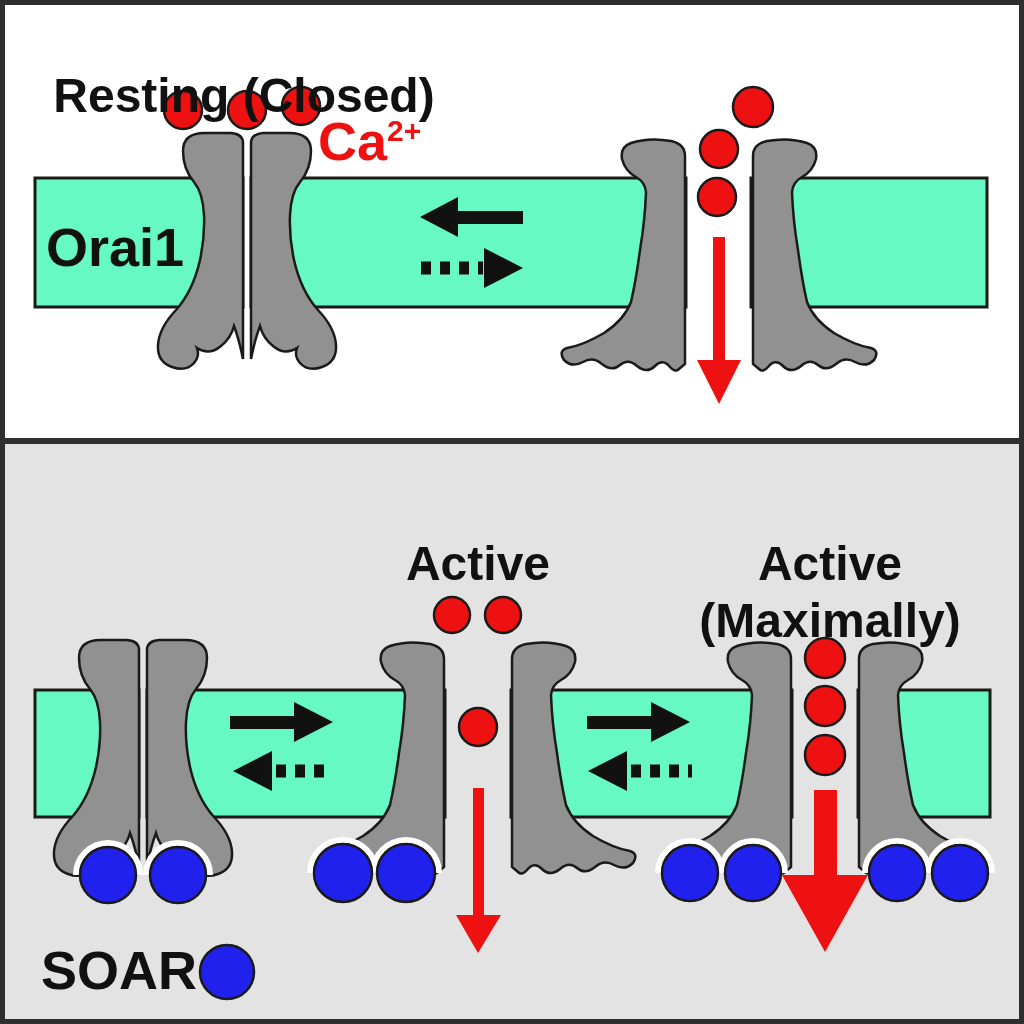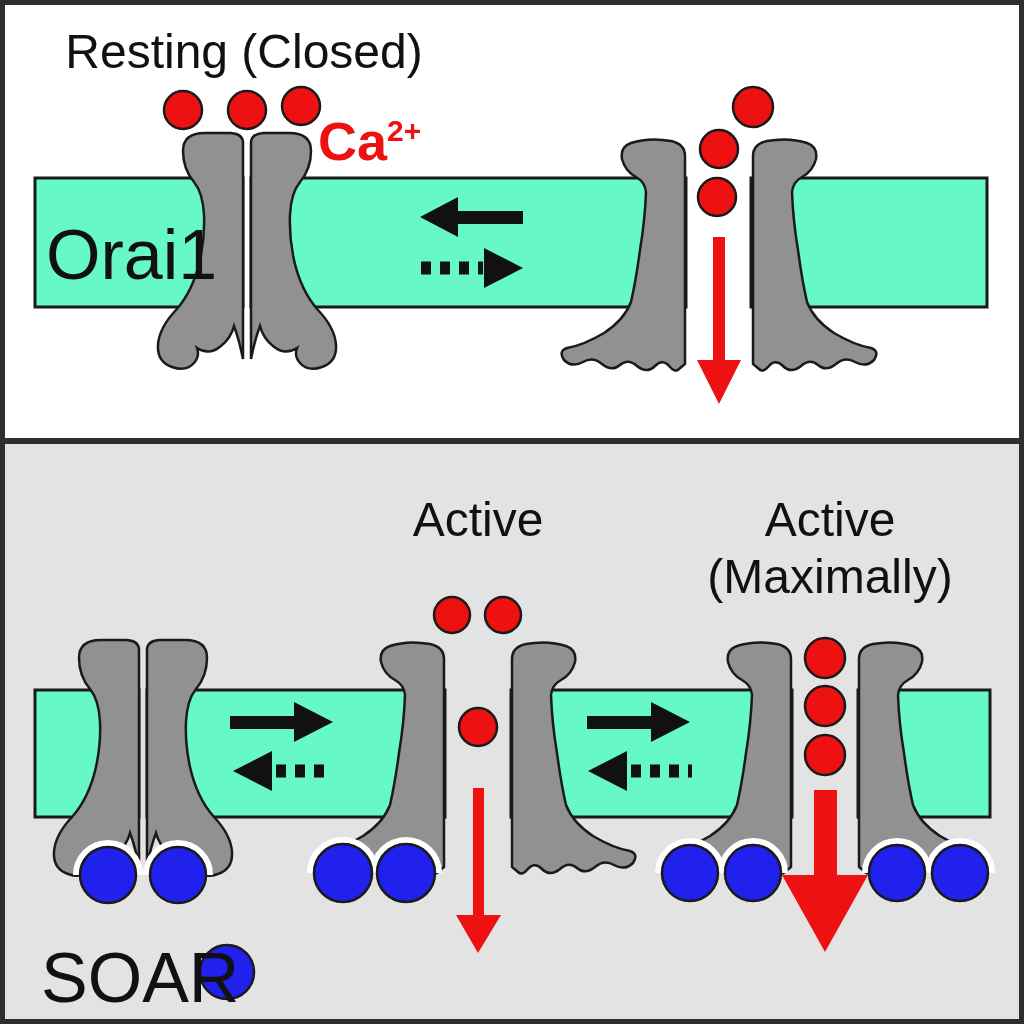--- a/index.html
+++ b/index.html
@@ -6,23 +6,23 @@
     --membrane:#67F9C5; --channel:#919191; --calcium:#EE1111; --soar:#2121EE;
     --panel_top_bg:#FFFFFF; --panel_bottom_bg:#E3E3E3; --frame:#2E2E2E; --ink:#111111;
   }
   html,body{margin:0;padding:0;background:#fff;}
   #stage{
     position:relative; width:1024px; height:1024px; overflow:hidden;
     font-family:"Liberation Sans","DejaVu Sans",sans-serif; color:var(--ink);
   }
   #scene{position:absolute; left:0; top:0;}
   .label{position:absolute; white-space:nowrap; line-height:1.08;}
-  .title{font-size:48px; font-weight:400; letter-spacing:0px;}
+  .title{font-size:48px; font-weight:700; letter-spacing:0px;margin-top:44px;}
   .title.center{text-align:center; white-space:normal;}
-  .bold-lab{font-size:70px; font-weight:400;}
+  .bold-lab{font-size:54px; font-weight:700;}
   .ca-label{position:absolute; color:var(--calcium); font-size:54px; font-weight:700;}
   .ca-label sup{font-size:30px; font-weight:700; vertical-align:super; line-height:0;}
   .two-line{line-height:57px;}
   svg .membrane{fill:var(--membrane); stroke:#1a1a1a; stroke-width:3;}
   svg .channel{fill:var(--channel); stroke:#1a1a1a; stroke-width:2.5;}
   svg .ca{fill:var(--calcium); stroke:#1a1a1a; stroke-width:2.5;}
   svg .soar{fill:var(--soar); stroke:#1a1a1a; stroke-width:2.5;}
   svg .ring{fill:none; stroke:#ffffff; stroke-width:6;}
   svg .flux{fill:var(--calcium);}
   svg .blk{fill:#111111;}

